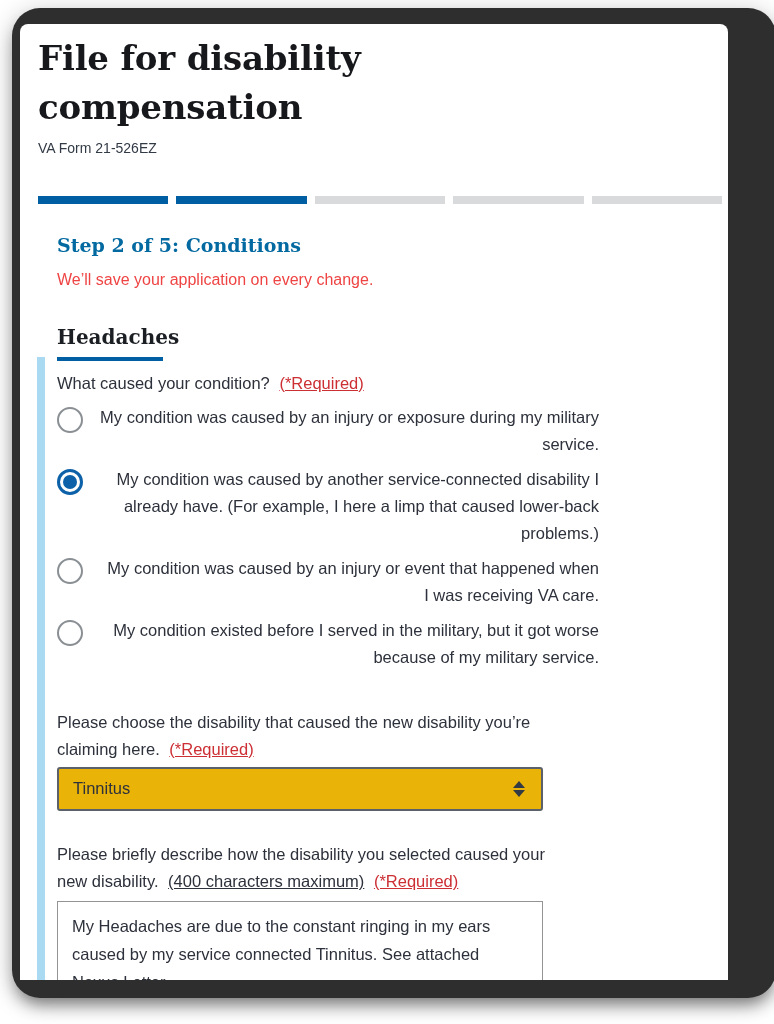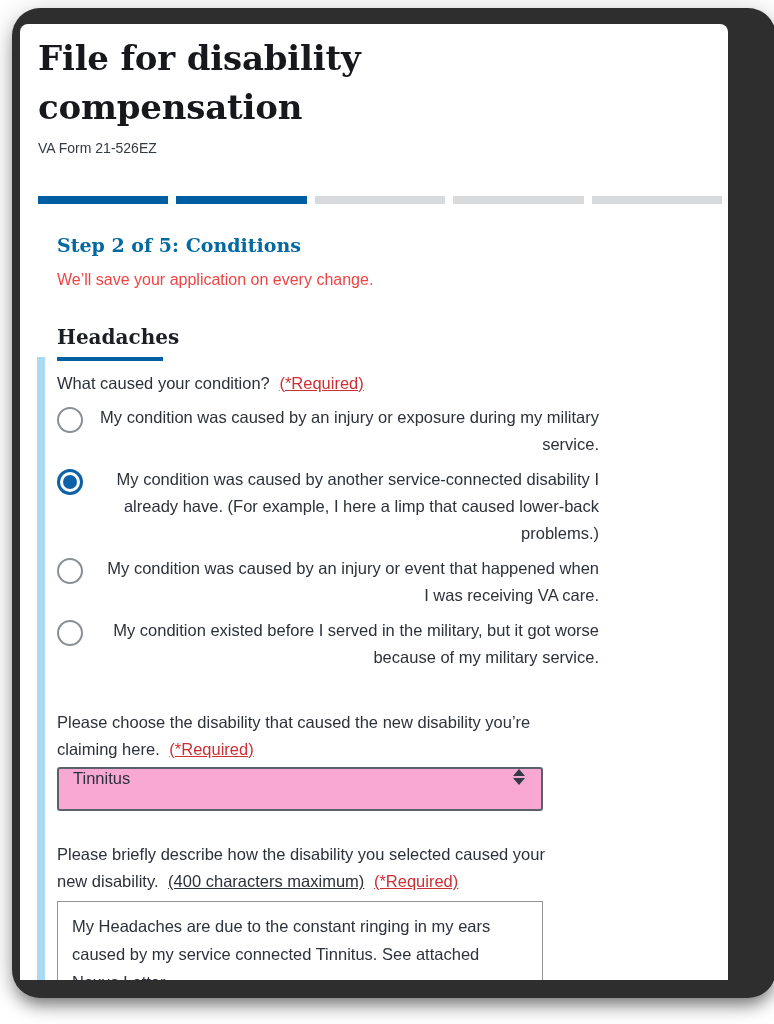--- a/index.html
+++ b/index.html
@@ -65,22 +65,22 @@
   .radio-circle.selected::after{
     content:"";position:absolute;inset:3px;border-radius:50%;background:#0c61a8;
   }
   .radio-label{
     margin-left:16px;font-size:16.5px;line-height:27px;color:#2d313b;
     max-width:500px;cursor:pointer;text-align:right;
   }
   .label-select{margin-top:38px;}
   .select-box{
     margin-top:4px;width:486px;height:44px;box-sizing:border-box;
-    border:2px solid #5b616b;border-radius:3px;background:#f9a8d4;
-    display:flex;justify-content:space-between;
+    border:2px solid #5b616b;border-radius:3px;background:#eab308;
+    display:flex;align-items:center;justify-content:space-between;
     padding:0 16px 0 14px;cursor:pointer;
   }
   .select-value{font-size:16.5px;color:#2d313b;}
   .select-arrows{display:flex;flex-direction:column;gap:2px;align-items:center;}
   .select-arrows .up{
     width:0;height:0;border-left:6px solid transparent;border-right:6px solid transparent;
     border-bottom:7px solid #323a45;
   }
   .select-arrows .down{
     width:0;height:0;border-left:6px solid transparent;border-right:6px solid transparent;

